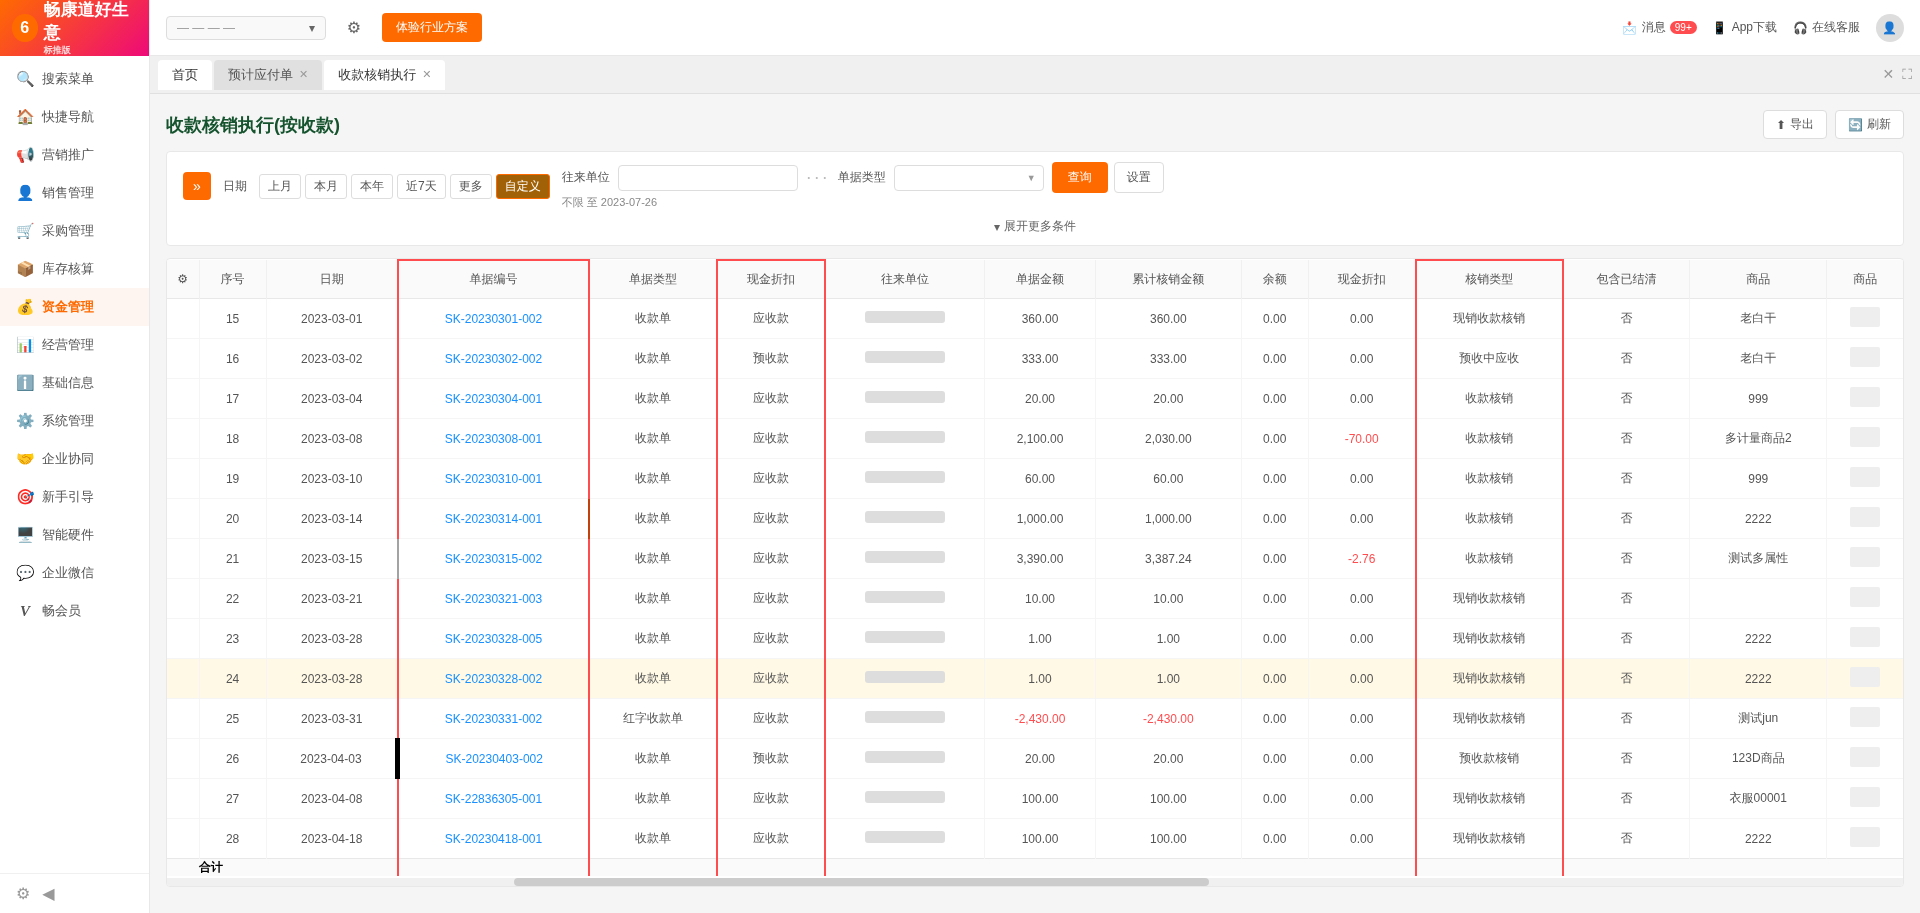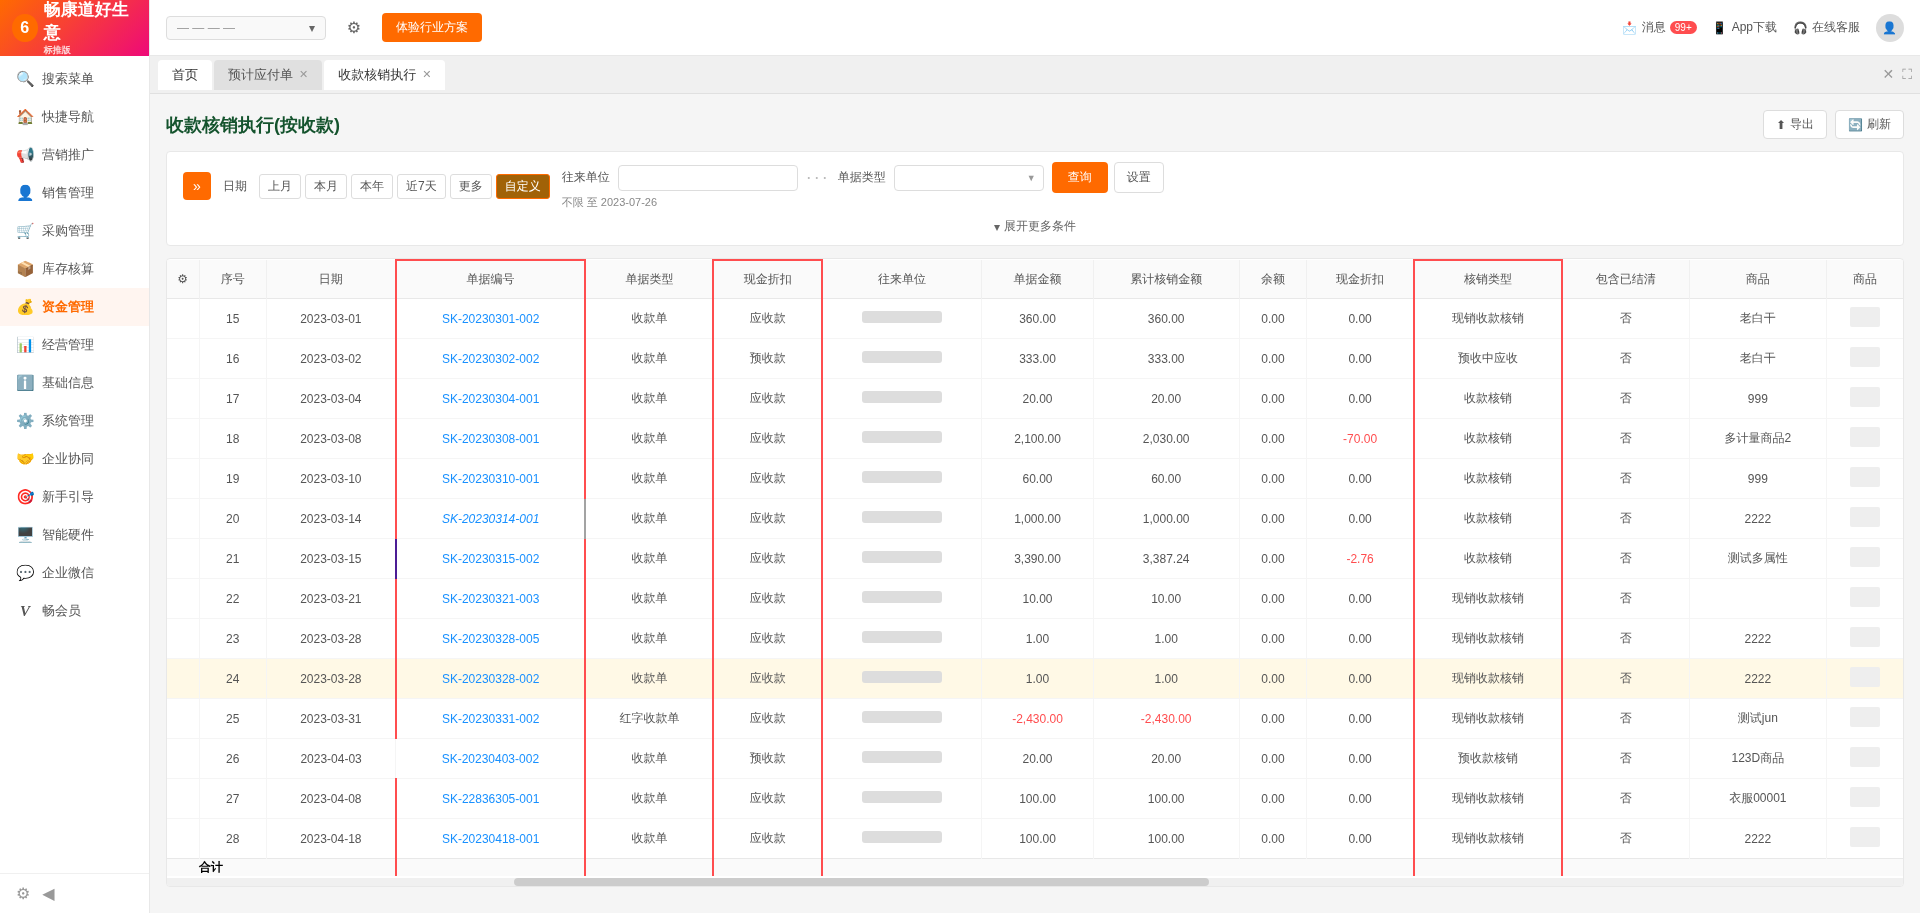--- a/index.html
+++ b/index.html
@@ -668,38 +668,38 @@
               <td>0.00</td>
               <td style="border-left:2px solid #ff4d4f;border-right:2px solid #ff4d4f;">收款核销</td>
               <td>否</td>
               <td>999</td>
               <td><span style="display: inline-block; width: 30px; height: 20px; background: rgb(238, 238, 238); border-radius: 2px;"></span></td>
             </tr>
             <tr>
               <td></td>
               <td>20</td>
               <td>2023-03-14</td>
-              <td style="border-left:2px solid #ff4d4f;border-right:2px solid #a3a3a3;font-style:italic;"><a class="td-link" href="#">SK-20230314-001</a></td>
+              <td style="border-left:2px solid #ff4d4f;border-right:2px solid #c2410c;"><a class="td-link" href="#">SK-20230314-001</a></td>
               <td>收款单</td>
               <td style="border-left:2px solid #ff4d4f;border-right:2px solid #ff4d4f;">应收款</td>
               <td><span style="display: inline-block; width: 80px; height: 12px; background: rgb(221, 221, 221); border-radius: 3px;"></span></td>
               <td>1,000.00</td>
               <td>1,000.00</td>
               <td>0.00</td>
               <td>0.00</td>
               <td style="border-left:2px solid #ff4d4f;border-right:2px solid #ff4d4f;">收款核销</td>
               <td>否</td>
               <td>2222</td>
               <td><span style="display: inline-block; width: 30px; height: 20px; background: rgb(238, 238, 238); border-radius: 2px;"></span></td>
             </tr>
             <tr>
               <td></td>
               <td>21</td>
               <td>2023-03-15</td>
-              <td style="border-left:2px solid #4c1d95;border-right:2px solid #ff4d4f;text-align:center;"><a class="td-link" href="#">SK-20230315-002</a></td>
+              <td style="border-left:2px solid #a3a3a3;border-right:2px solid #ff4d4f;text-align:center;"><a class="td-link" href="#">SK-20230315-002</a></td>
               <td>收款单</td>
               <td style="border-left:2px solid #ff4d4f;border-right:2px solid #ff4d4f;">应收款</td>
               <td><span style="display: inline-block; width: 80px; height: 12px; background: rgb(221, 221, 221); border-radius: 3px;"></span></td>
               <td>3,390.00</td>
               <td>3,387.24</td>
               <td>0.00</td>
               <td class="td-red">-2.76</td>
               <td style="border-left:2px solid #ff4d4f;border-right:2px solid #ff4d4f;">收款核销</td>
               <td>否</td>
               <td>测试多属性</td>
@@ -770,21 +770,21 @@
               <td>0.00</td>
               <td style="border-left:2px solid #ff4d4f;border-right:2px solid #ff4d4f;">现销收款核销</td>
               <td>否</td>
               <td>测试jun</td>
               <td><span style="display: inline-block; width: 30px; height: 20px; background: rgb(238, 238, 238); border-radius: 2px;"></span></td>
             </tr>
             <tr>
               <td></td>
               <td>26</td>
               <td>2023-04-03</td>
-              <td style="border-left:1px solid #000000;border-right:2px solid #ff4d4f;text-align:center;"><a class="td-link" href="#">SK-20230403-002</a></td>
+              <td style="border-left:5px solid #000000;border-right:2px solid #ff4d4f;text-align:center;"><a class="td-link" href="#">SK-20230403-002</a></td>
               <td>收款单</td>
               <td style="border-left:2px solid #ff4d4f;border-right:2px solid #ff4d4f;">预收款</td>
               <td><span style="display: inline-block; width: 80px; height: 12px; background: rgb(221, 221, 221); border-radius: 3px;"></span></td>
               <td>20.00</td>
               <td>20.00</td>
               <td>0.00</td>
               <td>0.00</td>
               <td style="border-left:2px solid #ff4d4f;border-right:2px solid #ff4d4f;">预收款核销</td>
               <td>否</td>
               <td>123D商品</td>

